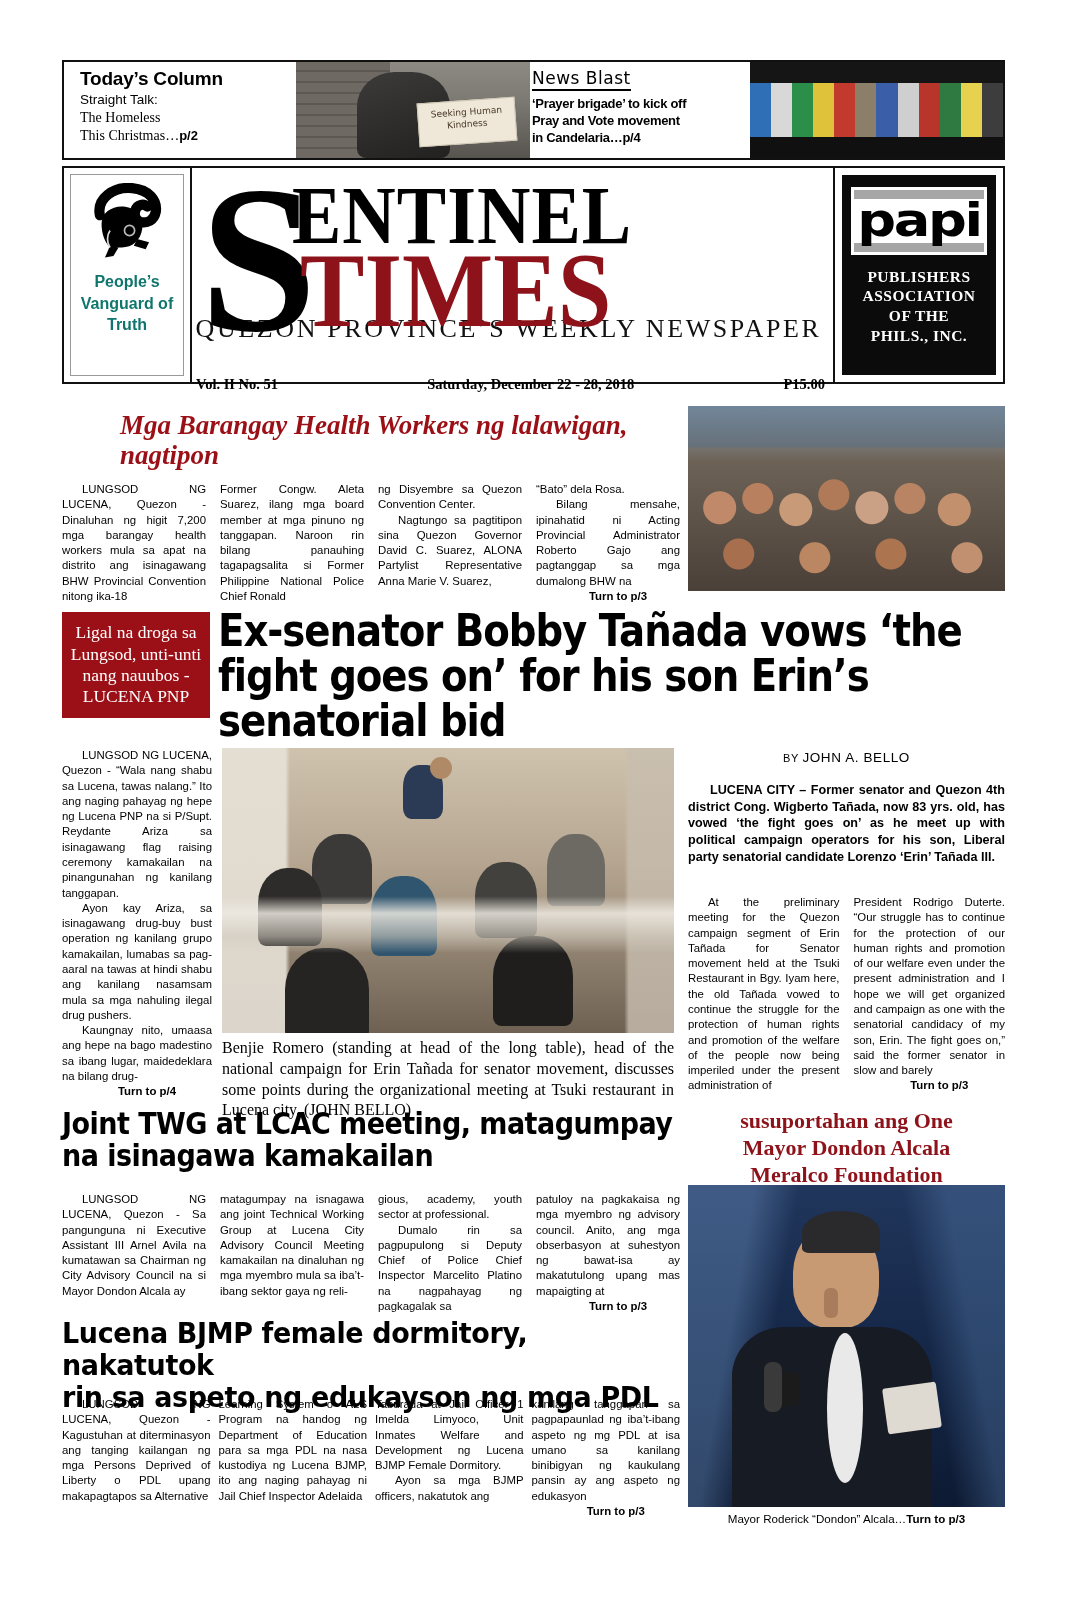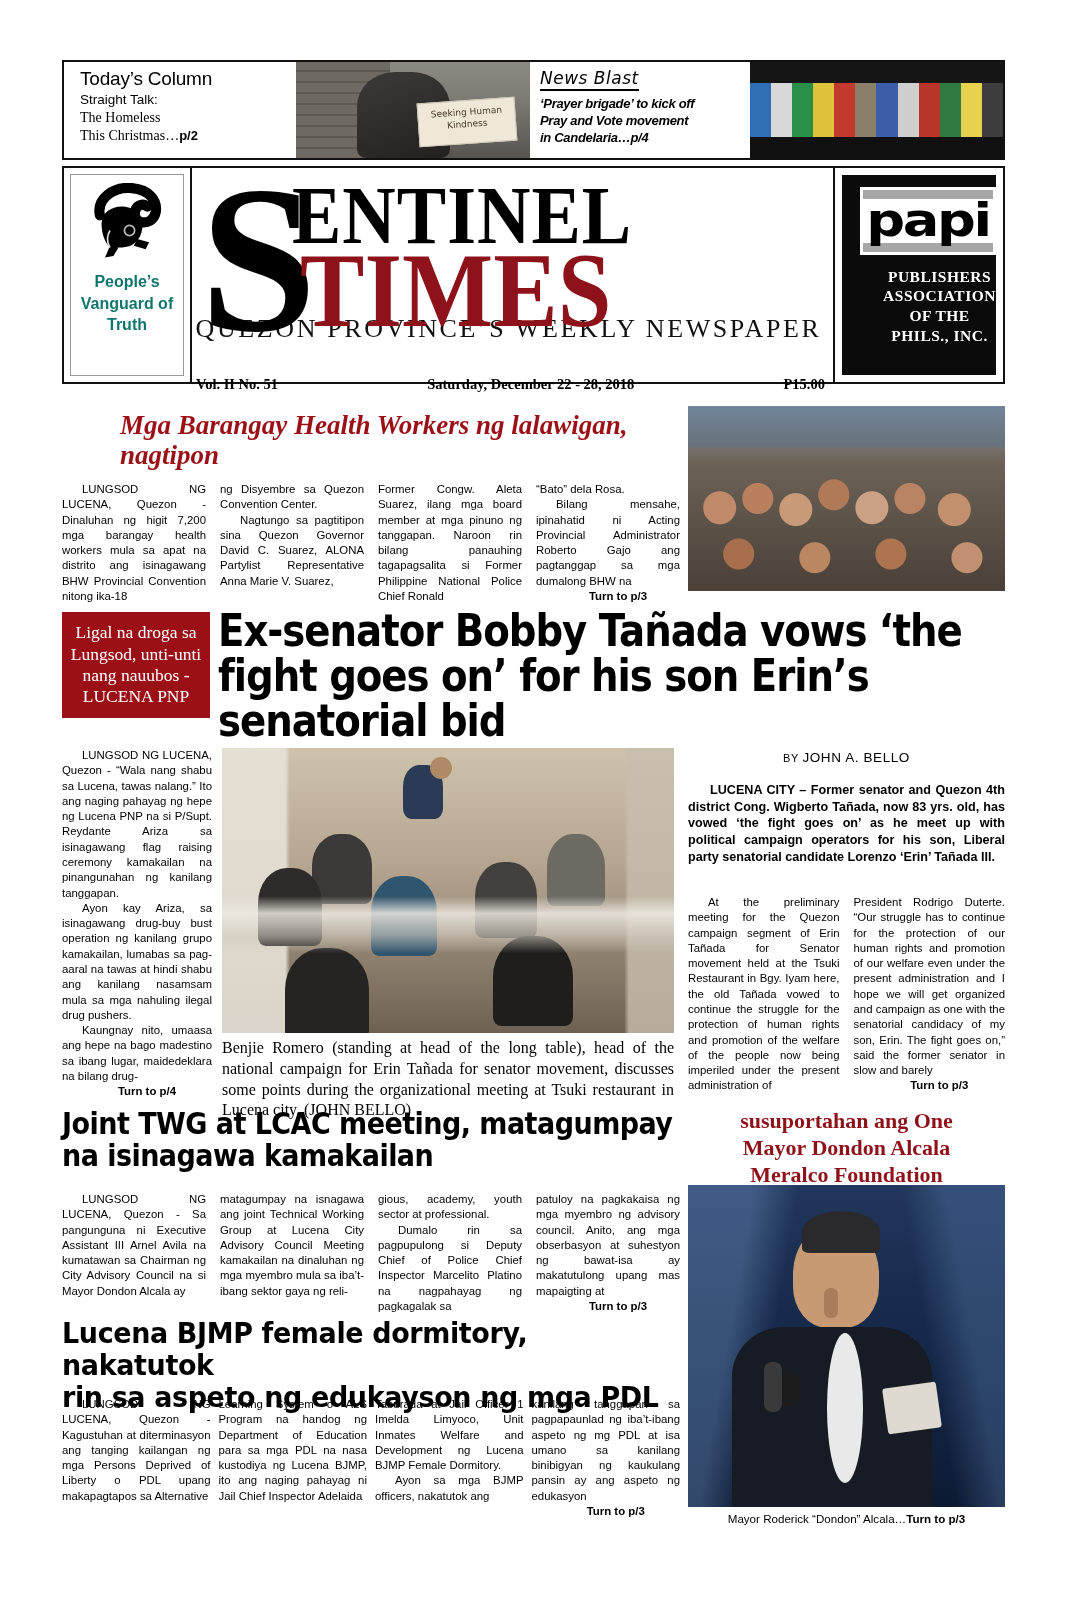--- a/index.html
+++ b/index.html
@@ -25,21 +25,21 @@
     border: 2px solid #111;
     display: flex;
     background: #fff;
   }
   .teaser-text {
     flex: 0 0 232px;
     padding: 6px 0 0 16px;
     background: #fff;
   }
   .teaser-title {
-    font-size: 19px; font-weight: normal; color: #000;
+    font-size: 19px; font-weight: bold; color: #000;
     letter-spacing: -0.2px;
     line-height: 1.15;
   }
   .teaser-sub {
     font-size: 13.5px; font-weight: normal; color: #000;
     line-height: 1.25; margin-top: 2px;
   }
   .teaser-serif {
     font-family: "Liberation Serif", serif;
     font-size: 14px; color: #000; line-height: 1.3;
@@ -53,23 +53,22 @@
     background: #6a6a68;
   }
   .teaser-photo2 {
     flex: 1 1 auto;
     position: relative;
     overflow: hidden;
     background: #2b2b2b;
   }
   .teaser-news {
     flex: 0 0 220px;
-    padding: 6px 0 0 10px;
+    padding: 6px 0 0 2px;
     background: #fff;
-    font-style: italic;
   }
   .newsblast-title {
     font-size: 17px; color: #000;
     font-family: "DejaVu Sans", sans-serif;
     border-bottom: 2px solid #000;
     display: inline-block;
     padding-bottom: 1px;
     letter-spacing: 0.5px;
   }
   .newsblast-body {
@@ -173,21 +172,21 @@
     font-weight: bold; font-size: 14.5px; color: #000; margin-top: 24px;
   }
   .mh-right {
     flex: 0 0 170px;
     border-left: 2px solid #111;
     padding: 6px;
   }
   .papi-box {
     background: #0b0b0b; height: 100%;
     display: flex; flex-direction: column;
-    align-items: flex-end; justify-content: flex-start;
+    align-items: center; justify-content: flex-start;
     padding-top: 12px;
     border: 1px solid #fff;
   }
   .papi-logo {
     width: 136px; background: #fff; padding: 3px;
   }
   .papi-bar { height: 9px; background: #a6a6a6; }
   .papi-word {
     font-family: "DejaVu Sans", sans-serif;
     font-weight: bold; font-size: 46px; color: #000;
@@ -481,25 +480,25 @@
       radial-gradient(circle at 64% 80%, #ad7450 0 15px, transparent 16px),
       radial-gradient(circle at 88% 82%, #c09070 0 15px, transparent 16px)"></div>
     <div class="ph" style="background:linear-gradient(180deg,rgba(90,110,130,0.55) 0 22%,transparent 23%)"></div>
   </div>
 
   <div class="art1-cols">
     <div class="body-col">
       <p class="lead">LUNGSOD NG LUCENA, Quezon - Dinaluhan ng higit 7,200 mga barangay health workers mula sa apat na distrito ang isinagawang BHW Provincial Convention nitong ika-18</p>
     </div>
     <div class="body-col">
+      <p style="text-indent:0">Former Congw. Aleta Suarez, ilang mga board member at mga pinuno ng tanggapan. Naroon rin bilang panauhing tagapagsalita si Former Philippine National Police Chief Ronald</p>
+    </div>
+    <div class="body-col">
       <p style="text-indent:0">ng Disyembre sa Quezon Convention Center.</p>
       <p>Nagtungo sa pagtitipon sina Quezon Governor David C. Suarez, ALONA Partylist Representative Anna Marie V. Suarez,</p>
-    </div>
-    <div class="body-col">
-      <p style="text-indent:0">Former Congw. Aleta Suarez, ilang mga board member at mga pinuno ng tanggapan. Naroon rin bilang panauhing tagapagsalita si Former Philippine National Police Chief Ronald</p>
     </div>
     <div class="body-col">
       <p style="text-indent:0">“Bato” dela Rosa.</p>
       <p>Bilang mensahe, ipinahatid ni Acting Provincial Administrator Roberto Gajo ang pagtanggap sa mga dumalong BHW na</p>
       <p class="turn">Turn to p/3</p>
     </div>
   </div>
 
   <div class="red-box">Ligal na droga sa Lungsod, unti-unti nang nauubos - LUCENA PNP</div>
   <div class="main-head">Ex-senator Bobby Tañada vows ‘the fight goes on’ for his son Erin’s senatorial bid</div>

